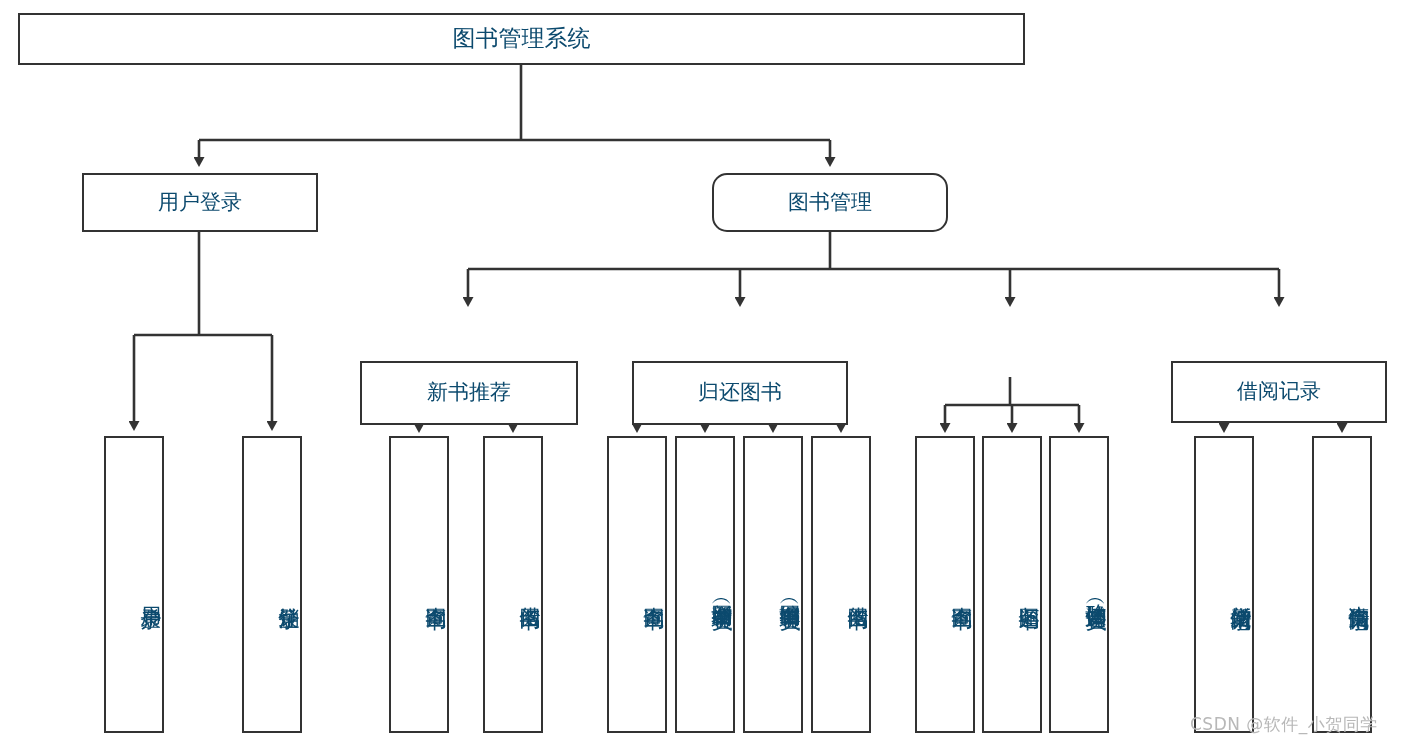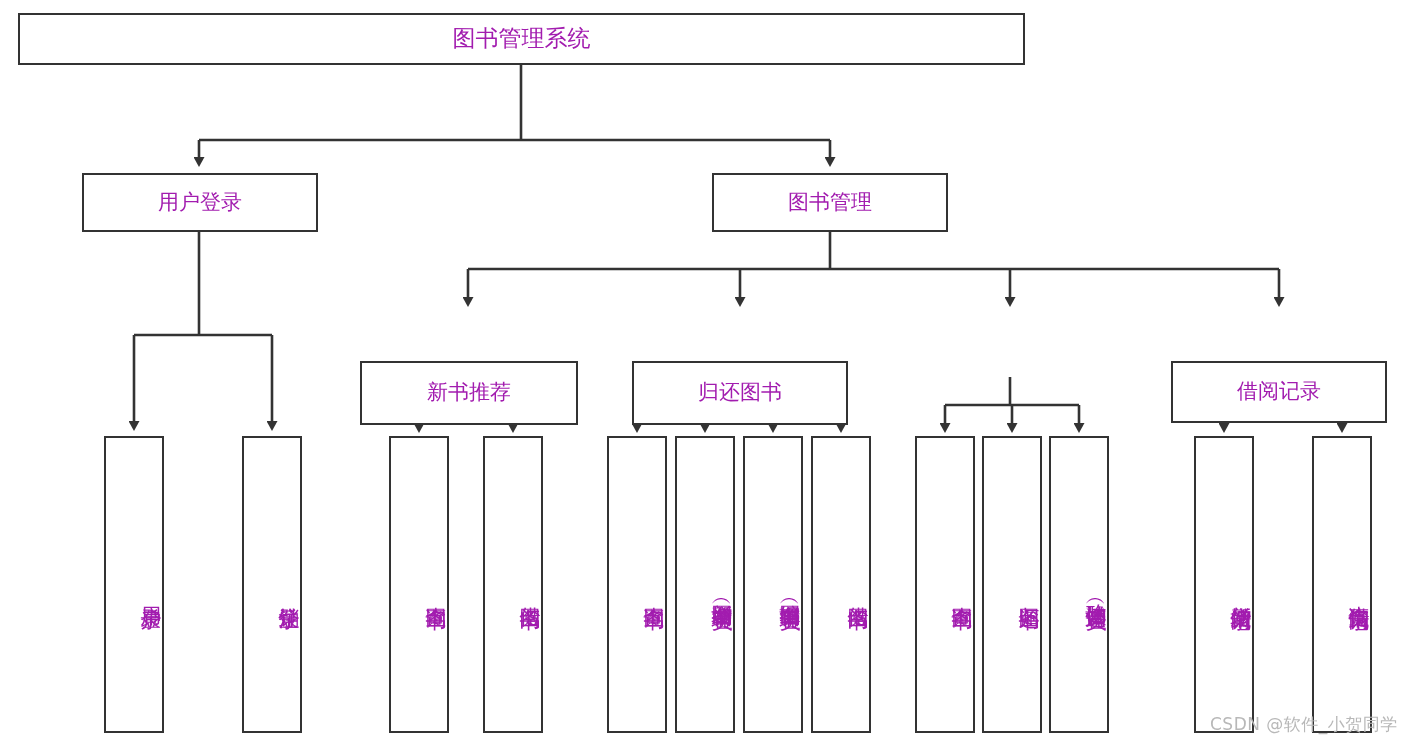--- a/index.html
+++ b/index.html
@@ -23,21 +23,21 @@
     left: 0;
     top: 0;
     width: 1405px;
     height: 747px;
   }
   .node {
     position: absolute;
     box-sizing: border-box;
     border: 2px solid #333333;
     background: #ffffff;
-    color: #a21caf;
+    color: #0c4a6e;
     display: flex;
     align-items: center;
     justify-content: center;
     text-align: center;
     line-height: 1.12;
   }
   .node-root {
     font-size: 23px;
   }
   .node-l1 {
@@ -124,21 +124,21 @@
     </g>
   </svg>
 
   <div class="node node-root" style="left:18px; top:13px; width:1007px; height:52px;">
     <span>图书管理系统</span>
   </div>
 
   <div class="node node-l1" style="left:82px; top:173px; width:236px; height:59px;">
     <span>用户登录</span>
   </div>
-  <div class="node node-l1" style="left:712px; top:173px; width:236px; height:59px;">
+  <div class="node node-l1" style="left:712px; top:173px; width:236px; height:59px;border-radius:15px;">
     <span>图书管理</span>
   </div>
 
   <div class="node node-l2" style="left:360px; top:313px; width:218px; height:64px;">
     <span>新书推荐</span>
   </div>
   <div class="node node-l2" style="left:632px; top:313px; width:216px; height:64px;">
     <span>归还图书</span>
   </div>
   <div class="node node-l2" style="left:1171px; top:313px; width:216px; height:62px;">
@@ -182,15 +182,15 @@
     <span class="vtext">确认归还（管理员）</span>
   </div>
 
   <div class="node node-leaf" style="left:1194px; top:436px; width:60px; height:297px;">
     <span class="vtext">新增借阅记录</span>
   </div>
   <div class="node node-leaf" style="left:1312px; top:436px; width:60px; height:297px;">
     <span class="vtext">查询借阅记录</span>
   </div>
 
-  <div class="watermark" style="left:1190px; top:713px;margin-left:20px;">CSDN @软件_小贺同学</div>
+  <div class="watermark" style="left:1190px; top:713px;">CSDN @软件_小贺同学</div>
 
 </div>
 
 </body></html>

